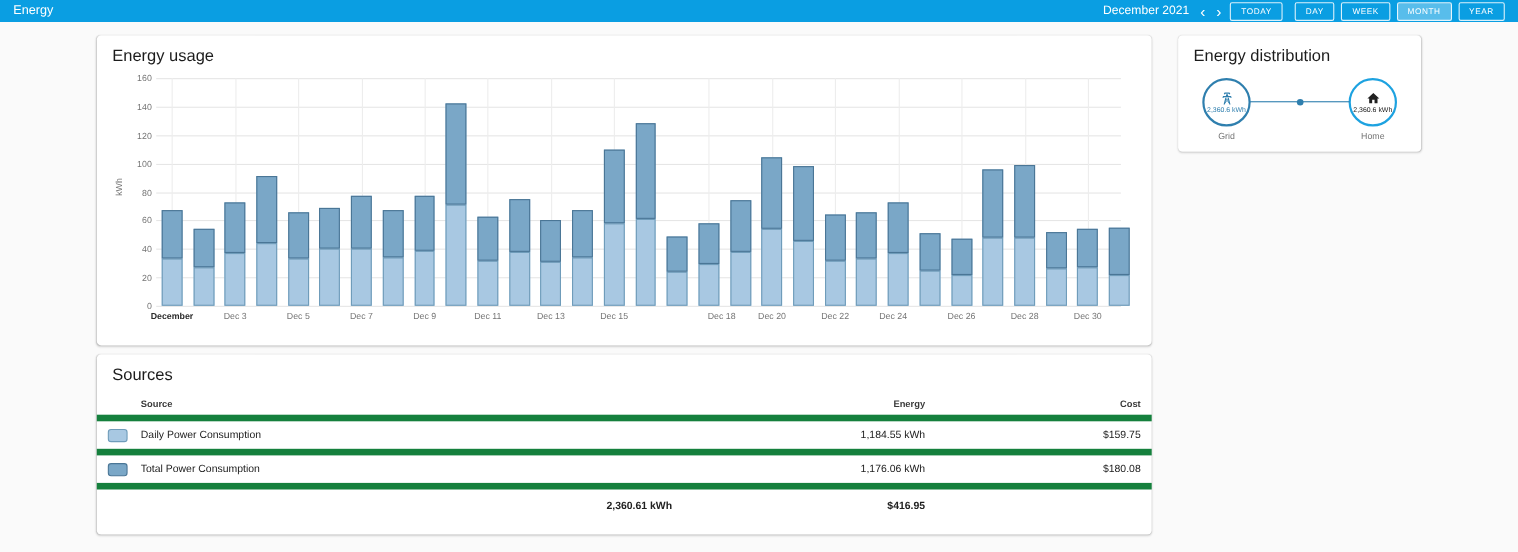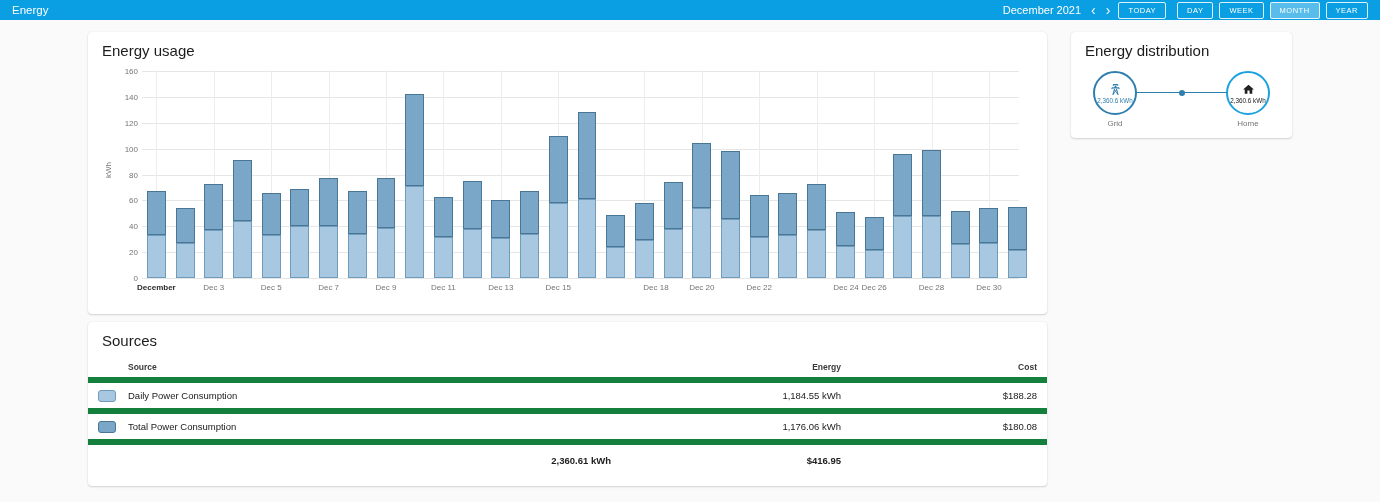--- a/index.html
+++ b/index.html
@@ -186,41 +186,41 @@
           <div class="xtick" style="top: 222px; left: 81.7742px;">Dec 3</div>
           <div class="xtick" style="top: 222px; left: 139.194px;">Dec 5</div>
           <div class="xtick" style="top: 222px; left: 196.613px;">Dec 7</div>
           <div class="xtick" style="top: 222px; left: 254.032px;">Dec 9</div>
           <div class="xtick" style="top: 222px; left: 311.452px;">Dec 11</div>
           <div class="xtick" style="top: 222px; left: 368.871px;">Dec 13</div>
           <div class="xtick" style="top: 222px; left: 426.29px;">Dec 15</div>
           <div class="xtick" style="top: 222px; left: 524px;">Dec 18</div>
           <div class="xtick" style="top: 222px; left: 569.839px;">Dec 20</div>
           <div class="xtick" style="top: 222px; left: 627.258px;">Dec 22</div>
-          <div class="xtick" style="top: 222px; left: 714px;">Dec 24</div>
+          <div class="xtick" style="top: 222px; left: 680px;">Dec 24</div>
           <div class="xtick" style="top: 222px; left: 742.097px;">Dec 26</div>
           <div class="xtick" style="top: 222px; left: 799.516px;">Dec 28</div>
           <div class="xtick" style="top: 222px; left: 856.935px;">Dec 30</div>
         </div>
     </section>
 
     <section class="card">
       <h2 class="card-title">Sources</h2>
       <div class="src-table">
         <div class="src-row header">
           <span></span>
           <span>Source</span>
           <span class="cell-num">Energy</span>
           <span class="cell-num">Cost</span>
         </div>
         <div class="src-row">
           <span class="swatch" style="background: rgb(168, 200, 226); border-color: rgb(111, 156, 186);"></span>
           <span>Daily Power Consumption</span>
           <span class="cell-num">1,184.55 kWh</span>
-          <span class="cell-num">$188.28</span>
+          <span class="cell-num">$159.75</span>
         </div>
         <div class="src-row">
           <span class="swatch" style="background: rgb(122, 167, 199); border-color: rgb(74, 118, 150);"></span>
           <span>Total Power Consumption</span>
           <span class="cell-num">1,176.06 kWh</span>
           <span class="cell-num">$180.08</span>
         </div>
         <div class="src-row total">
           <span></span>
           <span class="cell-num">2,360.61 kWh</span>

